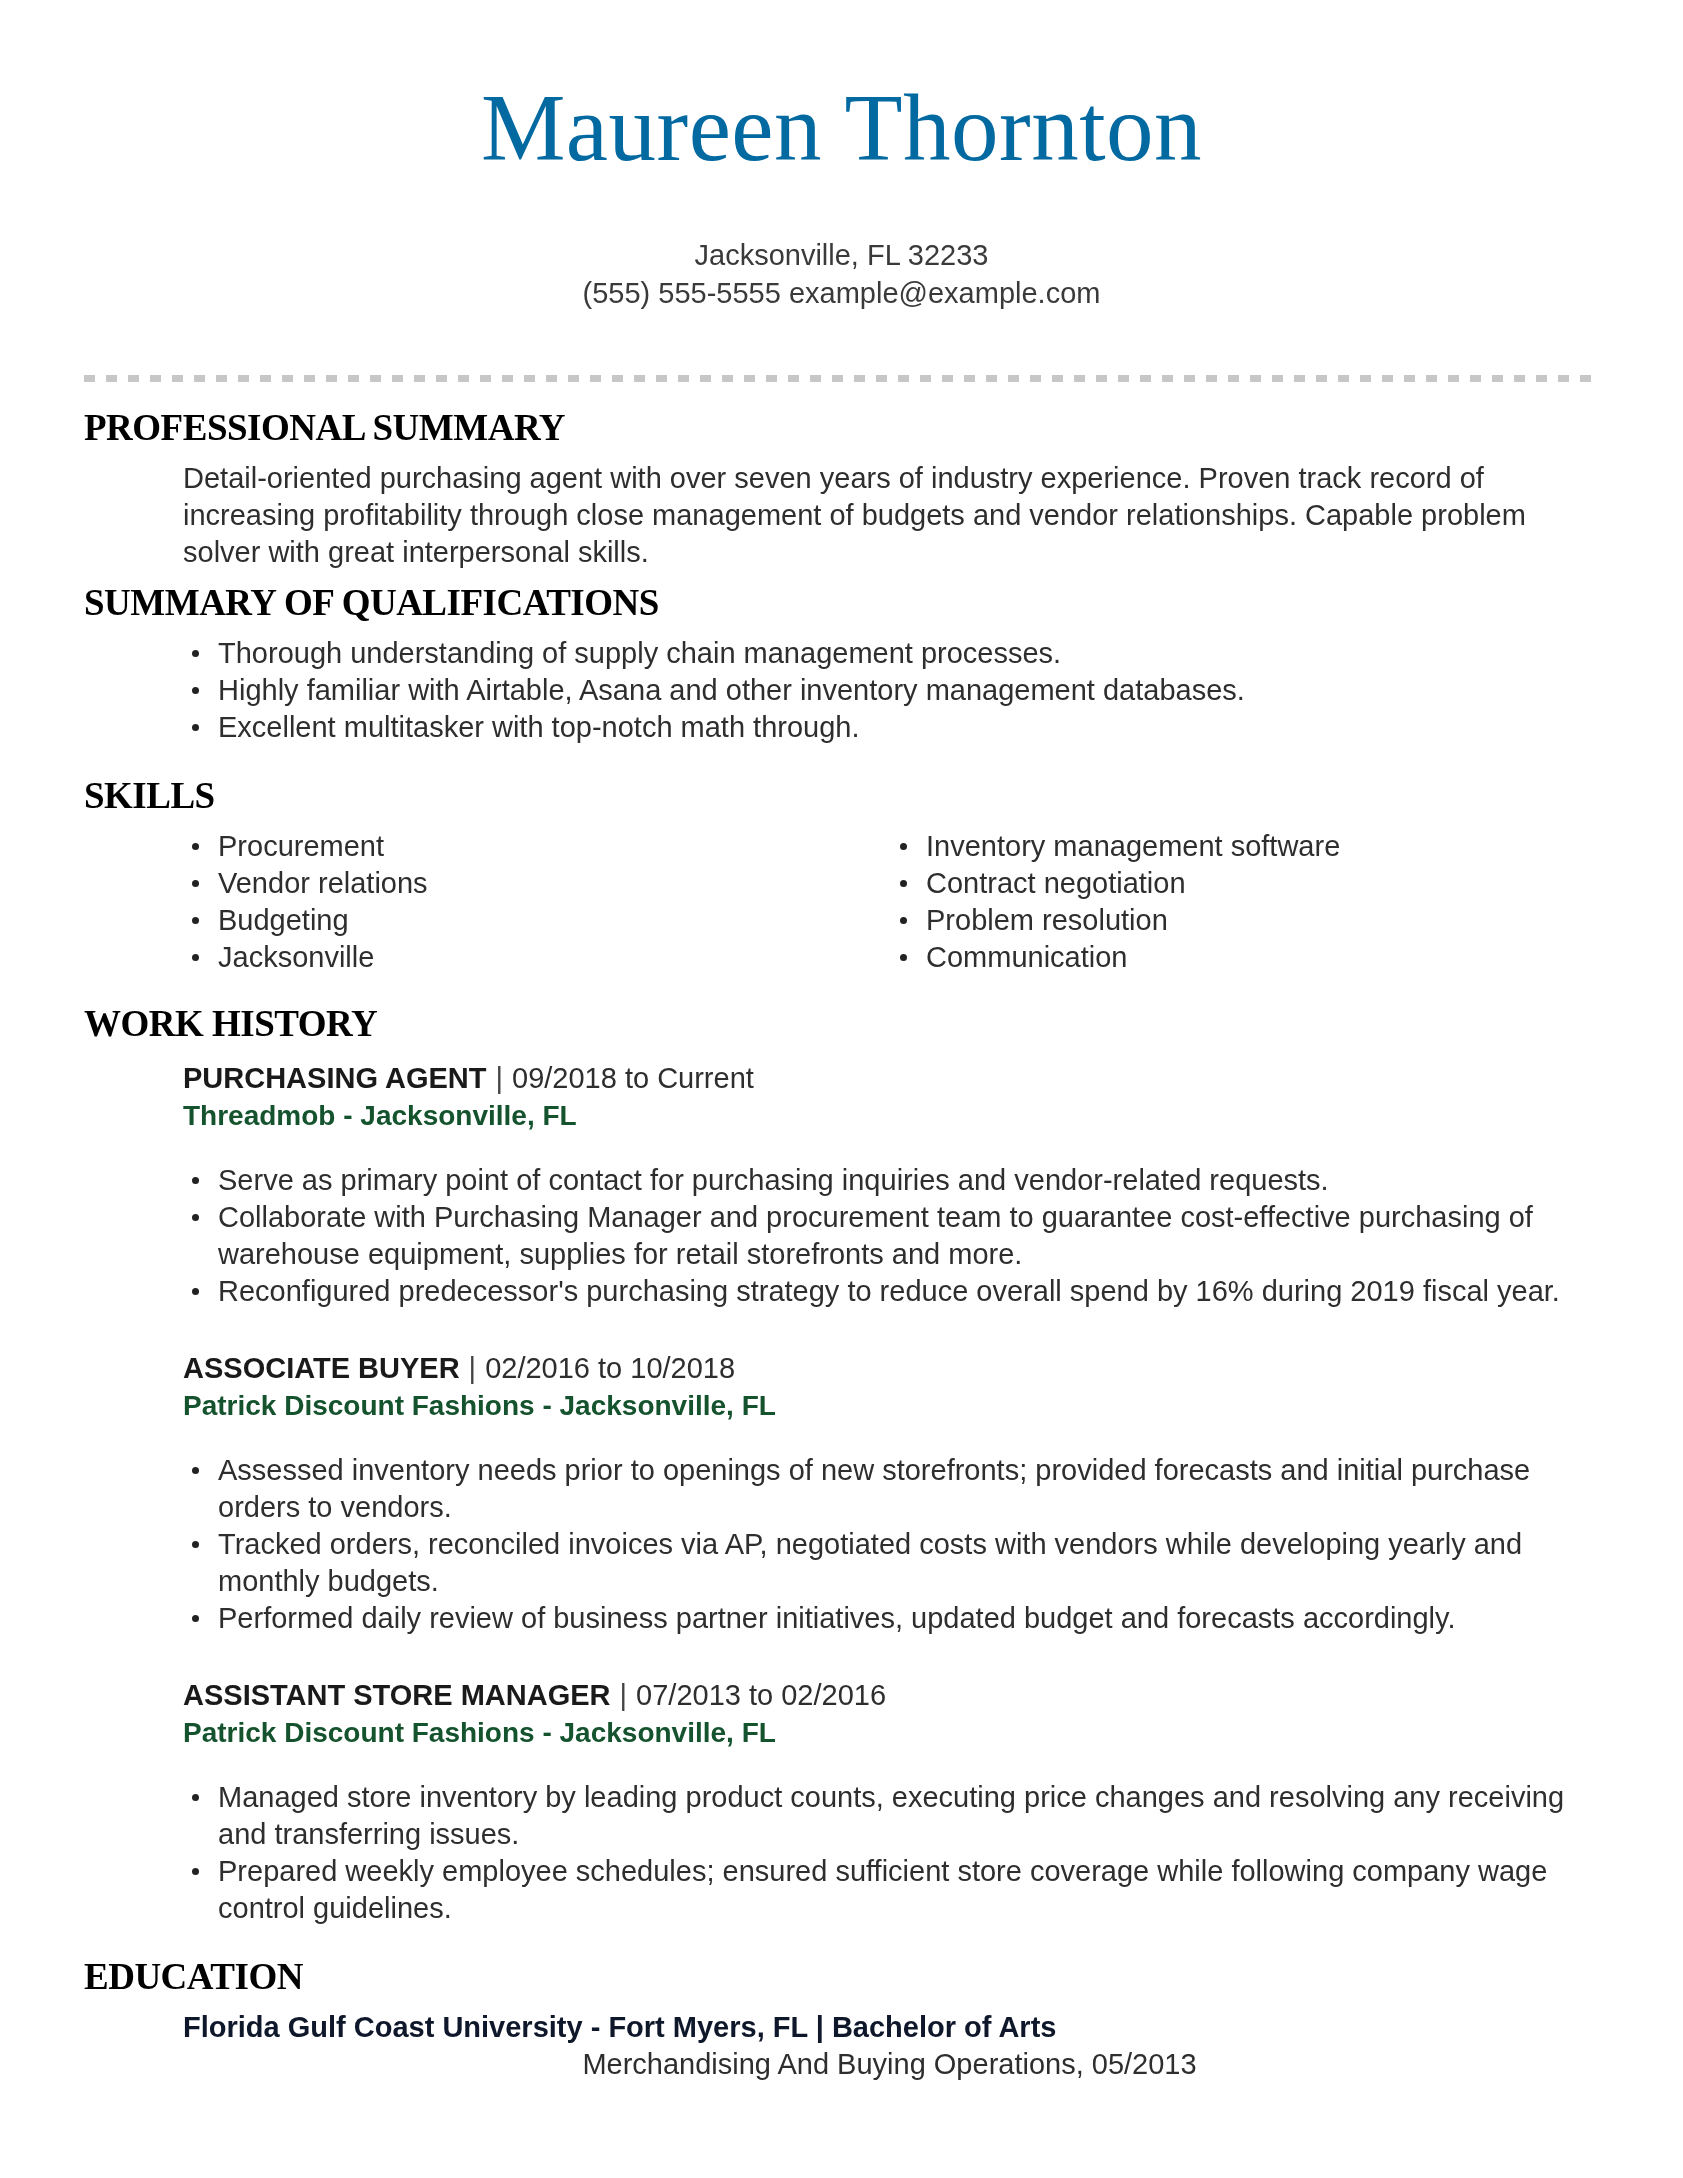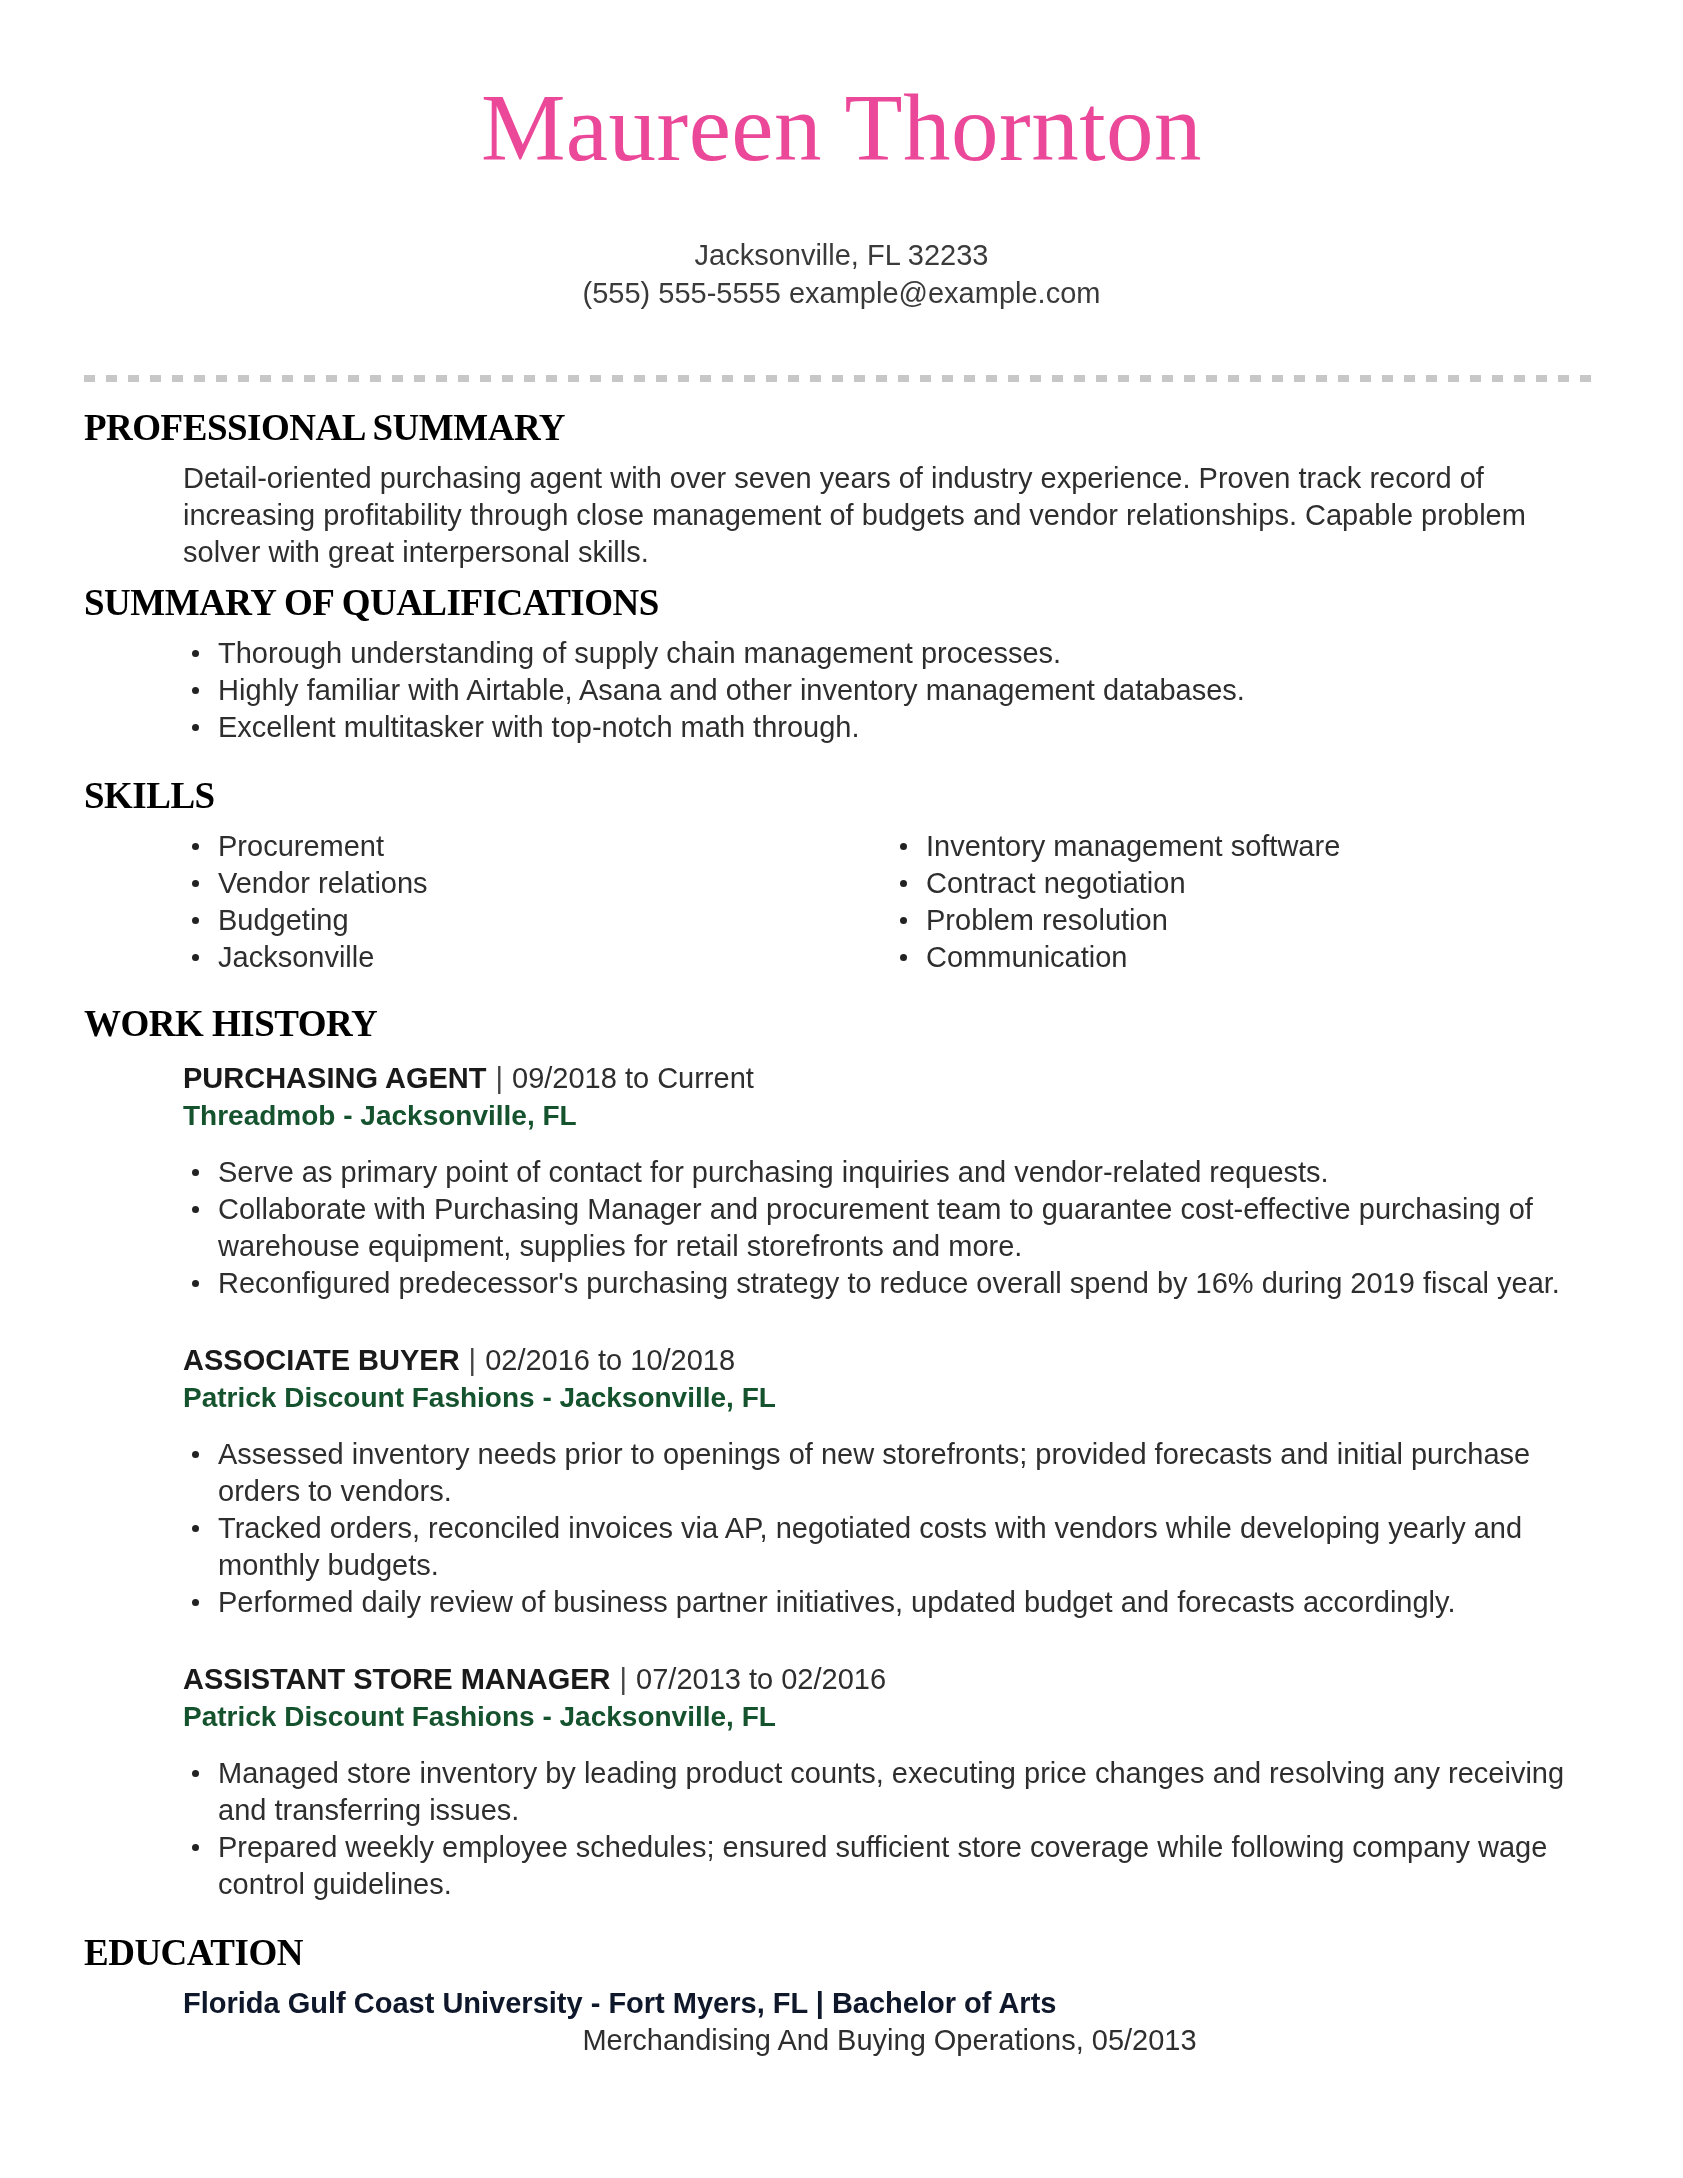--- a/index.html
+++ b/index.html
@@ -18,21 +18,21 @@
   }
   
   .name {
     margin: 0;
     padding-top: 75px;
     text-align: center;
     font-family: "Liberation Serif", serif;
     font-weight: 400;
     font-size: 95px;
     line-height: 1.12;
-    color: #ec4899;
+    color: #0369a1;
     letter-spacing: 0.5px;
   }
   .contact {
     margin-top: 55px;
     text-align: center;
     font-size: 29px;
     line-height: 38px;
     color: #3a3a3a;
   }
   .divider {
@@ -111,21 +111,21 @@
   .pipe-sep {
     color: #444444;
     padding: 0 9px;
   }
   .job-company {
     font-weight: 700;
     font-size: 28px;
     line-height: 37px;
     color: #14532d;
   }
-  .job-bullets { margin-top: 20px; }
+  .job-bullets { margin-top: 28px; }
   
   .edu-school {
     margin-top: 4px;
     font-weight: 700;
     font-size: 29px;
     line-height: 37px;
     color: #0f172a;
   }
   .edu-degree {
     font-size: 29px;

